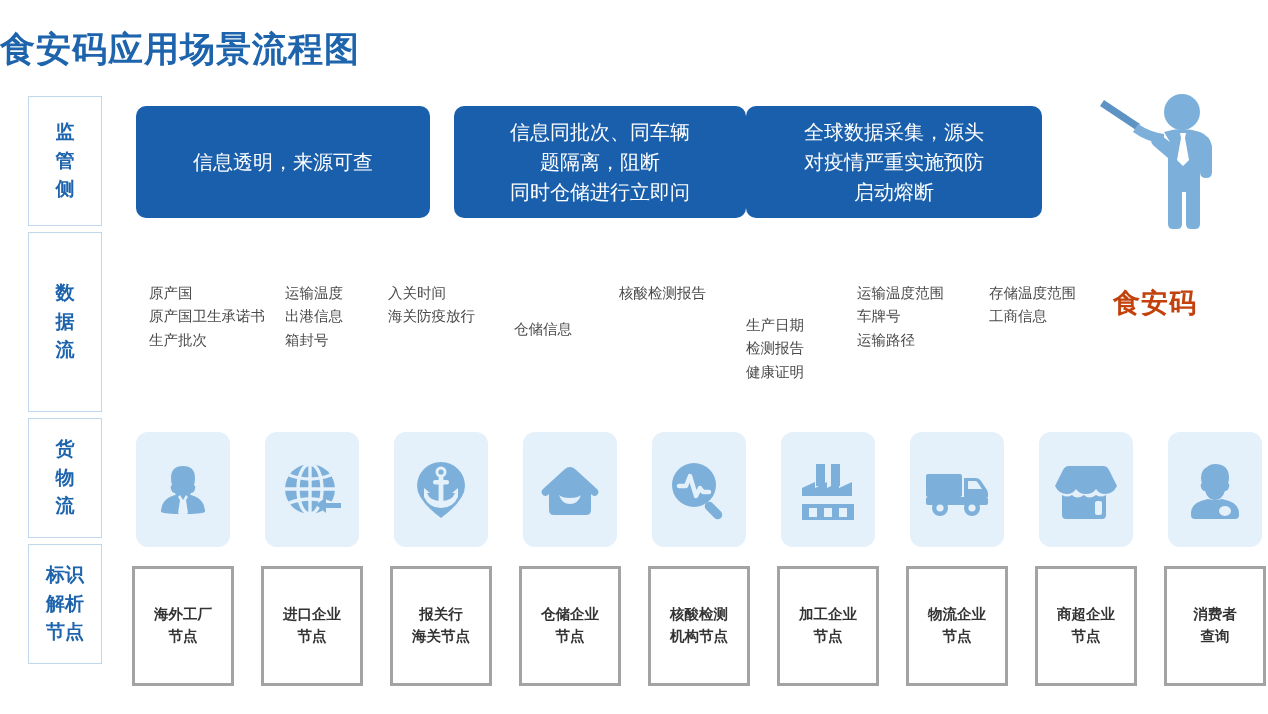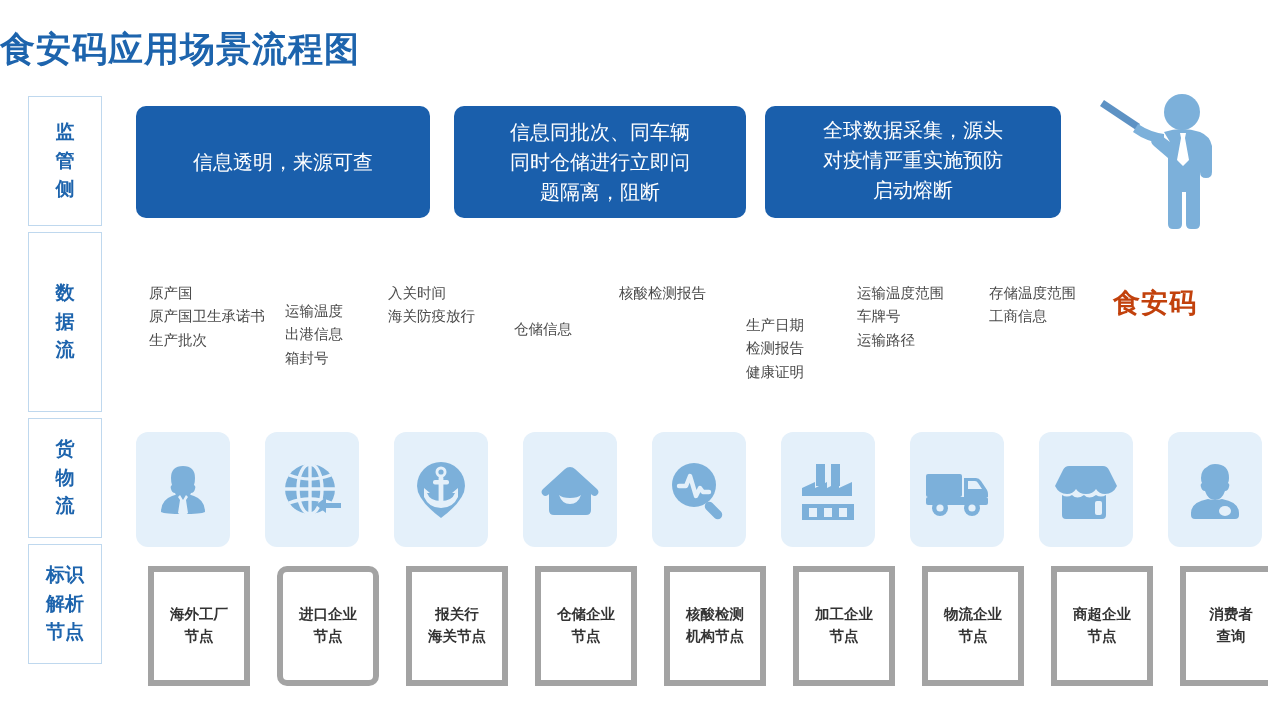--- a/index.html
+++ b/index.html
@@ -75,21 +75,21 @@
     line-height: 1.5;
     display: flex;
     align-items: center;
     justify-content: center;
     text-align: center;
     box-sizing: border-box;
     padding: 0 10px;
   }
   .banner-0 { left: 0px;   width: 294px; }
   .banner-1 { left: 318px; width: 292px; }
-  .banner-2 { left: 629px; width: 296px; font-family: Liberation Mono, monospace; }
+  .banner-2 { left: 610px; width: 296px; }
   .banner .ln { display: block; }
 
   
   .presenter {
     position: absolute;
     left: 1094px;
     top: 86px;
     width: 160px;
     height: 145px;
   }
@@ -105,21 +105,21 @@
   .data-cell {
     position: absolute;
     top: 0;
     font-size: 14.5px;
     line-height: 1.62;
     color: #4a4a4a;
     white-space: nowrap;
   }
   .data-cell .ln { display: block; }
   .dc-0 { left: 16px; }
-  .dc-1 { left: 152px; margin-top: 18px; }
+  .dc-1 { left: 152px; }
   .dc-2 { left: 255px; }
   .dc-3 { left: 381px; margin-top: 36px; }
   .dc-4 { left: 486px; }
   .dc-5 { left: 613px; margin-top: 32px; }
   .dc-6 { left: 724px; }
   .dc-7 { left: 856px; }
 
   .brand-mark {
     position: absolute;
     left: 1113px;
@@ -157,32 +157,31 @@
     left: 132px;
     top: 566px;
     width: 1130px;
     height: 120px;
   }
   .node-box {
     position: absolute;
     top: 0;
     width: 102px;
     height: 120px;
-    border: 6px solid #a3a3a3;
+    border: 3px solid #a3a3a3;
     box-sizing: border-box;
     background: #ffffff;
     display: flex;
     align-items: center;
     justify-content: center;
     text-align: center;
     font-size: 14.5px;
     font-weight: bold;
     line-height: 1.5;
     color: #333333;
-    margin-left: 16px;
   }
   .node-box .ln { display: block; }
 </style>
 </head>
 <body>
 
 <div class="title">食安码应用场景流程图</div>
 
 <div class="sidebar">
   <div class="row-label rl-0">
@@ -217,22 +216,22 @@
 
 <div class="banner-row">
   <div class="banner banner-0">
     <div>
       <span class="ln">信息透明，来源可查</span>
     </div>
   </div>
   <div class="banner banner-1">
     <div>
       <span class="ln">信息同批次、同车辆</span>
+      <span class="ln">题隔离，阻断</span>
       <span class="ln">同时仓储进行立即问</span>
-      <span class="ln">题隔离，阻断</span>
     </div>
   </div>
   <div class="banner banner-2">
     <div>
       <span class="ln">全球数据采集，源头</span>
       <span class="ln">对疫情严重实施预防</span>
       <span class="ln">启动熔断</span>
     </div>
   </div>
 </div>
@@ -399,21 +398,21 @@
   </div>
 </div>
 
 <div class="node-row">
   <div class="node-box" style="left:0px;">
     <div>
       <span class="ln">海外工厂</span>
       <span class="ln">节点</span>
     </div>
   </div>
-  <div class="node-box" style="left:129px;border-radius:10px;">
+  <div class="node-box" style="left:129px;">
     <div>
       <span class="ln">进口企业</span>
       <span class="ln">节点</span>
     </div>
   </div>
   <div class="node-box" style="left:258px;">
     <div>
       <span class="ln">报关行</span>
       <span class="ln">海关节点</span>
     </div>

